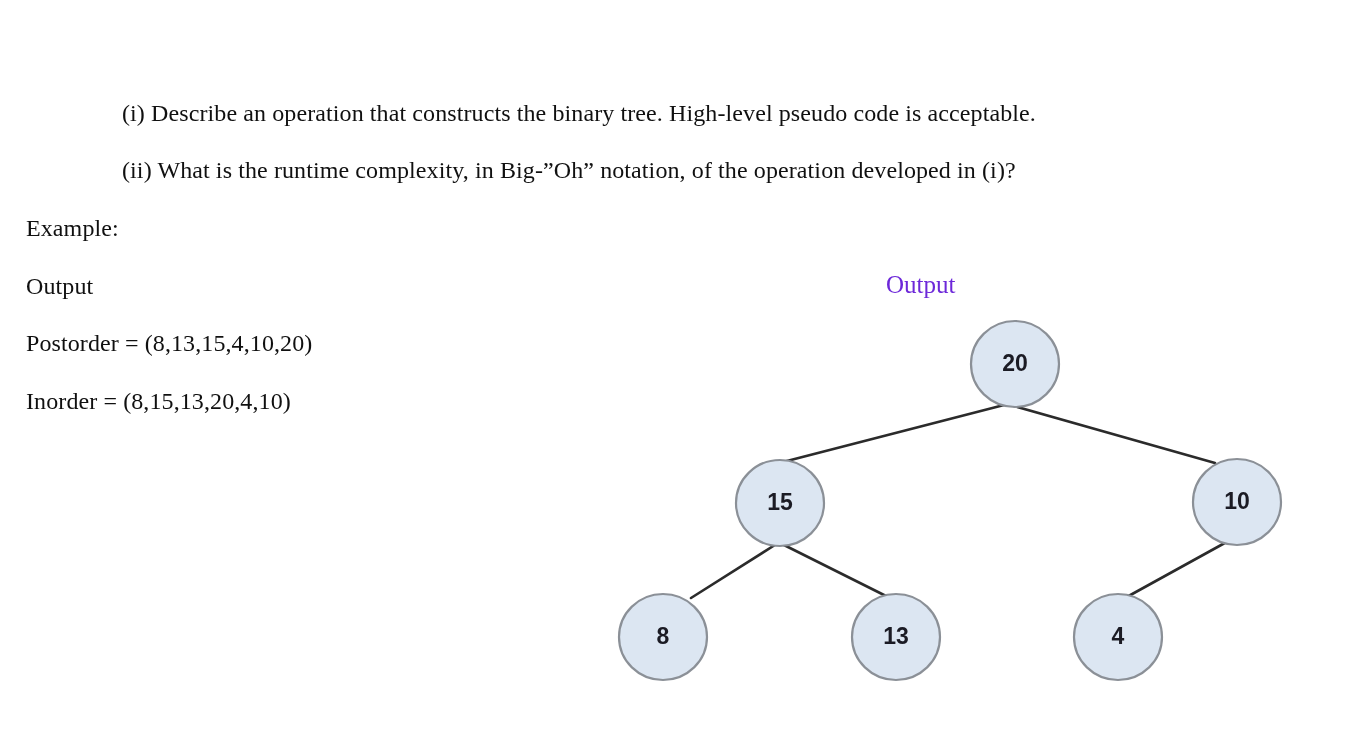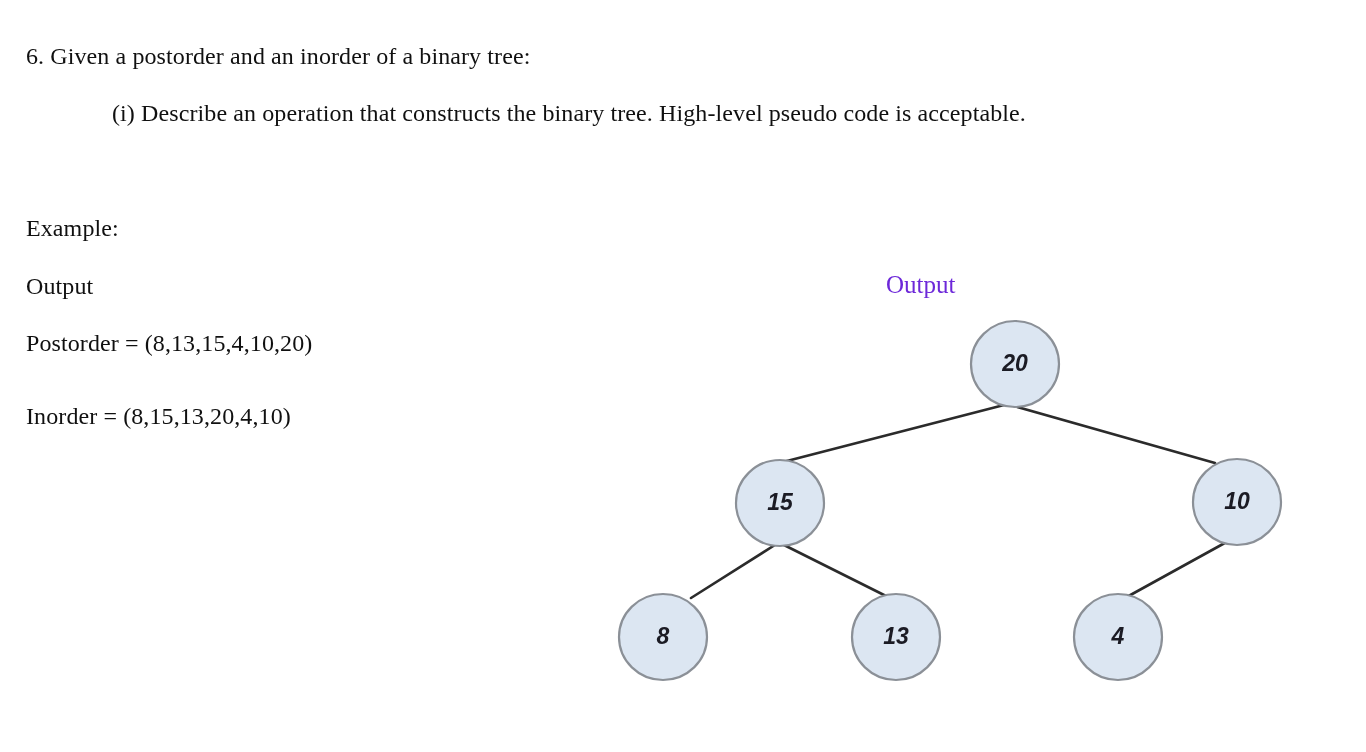--- a/index.html
+++ b/index.html
@@ -28,46 +28,45 @@
     position: absolute;
     font-family: "Liberation Serif", "DejaVu Serif", serif;
     font-size: 24px;
     line-height: 30px;
     color: #101010;
     white-space: nowrap;
     letter-spacing: 0.1px;
   }
 
   .line-q6     { left: 26px;  top: 41px;  }
-  .line-i      { left: 112px; top: 98px; font-family: Liberation Serif, serif;  }
+  .line-i      { left: 122px; top: 98px; font-family: Liberation Serif, serif;  }
   .line-ii     { left: 122px; top: 155px; }
   .line-ex     { left: 26px;  top: 213px; text-align: right; }
   .line-input  { left: 26px;  top: 271px; }
   .line-post   { left: 26px;  top: 328px; }
-  .line-in     { left: 26px;  top: 386px; margin-top: 15px; }
+  .line-in     { left: 26px;  top: 386px; }
 
   .out-label {
     position: absolute;
     left: 886px;
     top: 270px;
     font-family: "Liberation Serif", "DejaVu Serif", serif;
     font-size: 25px;
     line-height: 30px;
     color: #6d28d9;
     white-space: nowrap;
   }
 
   
   #tree-diagram {
     position: absolute;
     left: 590px;
     top: 300px;
     width: 710px;
     height: 400px;
-    font-style: italic;
   }
   #tree-svg {
     position: absolute;
     left: 0; top: 0;
     width: 710px;
     height: 400px;
     display: block;
   }
 
   .node-circle {
@@ -88,24 +87,24 @@
     stroke-width: 2.6;
     fill: none;
     stroke-linecap: round;
   }
 </style>
 </head>
 <body>
 
 <div id="page">
 
-  <div class="qtext line-q6">6. Given a postorder and an inorder of a binary tree:</div>
 
   <div class="qtext line-i">(i) Describe an operation that constructs the binary tree. High-level pseudo code is acceptable.</div>
 
+  <div class="qtext line-ii">(ii) What is the runtime complexity, in Big-”Oh” notation, of the operation developed in (i)?</div>
 
   <div class="qtext line-ex">Example:</div>
 
   <div class="qtext line-input">Output</div>
 
   <div class="qtext line-post">Postorder = (8,13,15,4,10,20)</div>
 
   <div class="qtext line-in">Inorder = (8,15,13,20,4,10)</div>
 
   <div class="out-label">Output</div>

